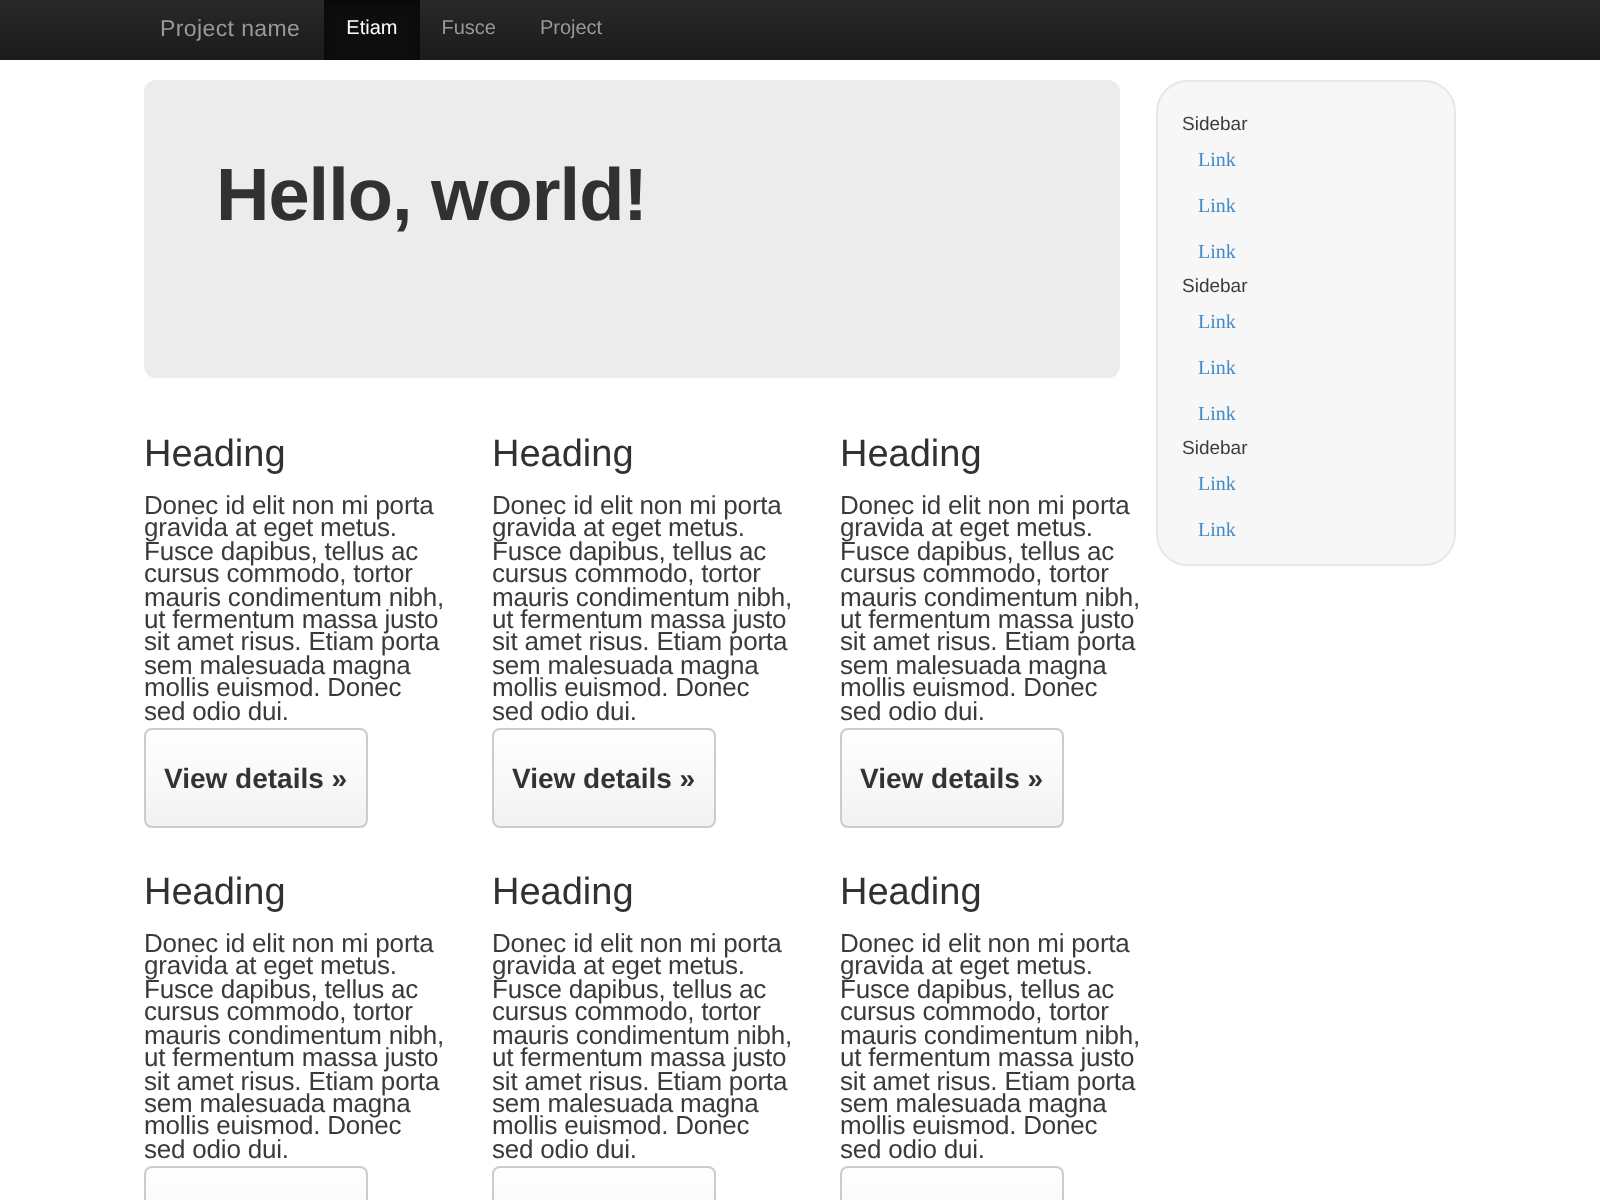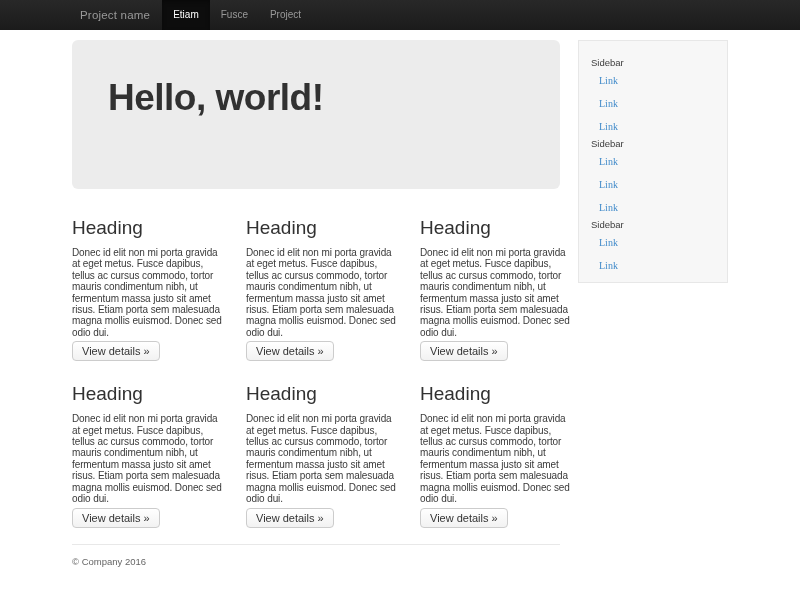--- a/index.html
+++ b/index.html
@@ -64,37 +64,37 @@
     margin-top: 28px;
     display: grid;
     grid-template-columns: repeat(3, 152px);
     column-gap: 16px; row-gap: 30px; gap: 22px;
   }
   .card-h {
     margin: 0 0 8px; font-size: 19px; line-height: 22px;
     font-weight: 500; color: #313131;
   }
   .card-p {
-    margin: 0 0 3px; font-size: 10px; line-height: 11.4px;
+    margin: 0 0 3px; font-size: 13px; line-height: 11.4px;
     letter-spacing: -0.1px; color: #3a3a3a;
   }
   .btn {
     display: inline-block;
-    font-family: inherit; font-size: 11px; font-weight: 400; color: #333;
+    font-family: inherit; font-size: 14px; font-weight: 700; color: #333;
     background: linear-gradient(#ffffff, #f2f2f2);
     border: 1px solid #cccccc; border-radius: 4px;
-    padding: 3px 9px; cursor: pointer; white-space: nowrap;
+    padding: 16px 9px; cursor: pointer; white-space: nowrap;
   }
 
   
   .sidebar {
     width: 167px; height: 243px; margin-left: 18px;
     padding: 16px 12px 0;
     background: #f7f7f7;
-    border: 1px solid #e7e7e7; border-radius: 0;
+    border: 1px solid #e7e7e7; border-radius: 16px;
     overflow: hidden;
   }
   .sb-heading {
     font-size: 9.5px; line-height: 12px; color: #3c3c3c;
     margin: 0 0 3px;
   }
   .sb-heading:not(:first-child) { margin-top: -3px; }
   .sb-link {
     display: block; margin-left: 8px; padding: 2px 0 8px;
     font-size: 10px; line-height: 13px;

